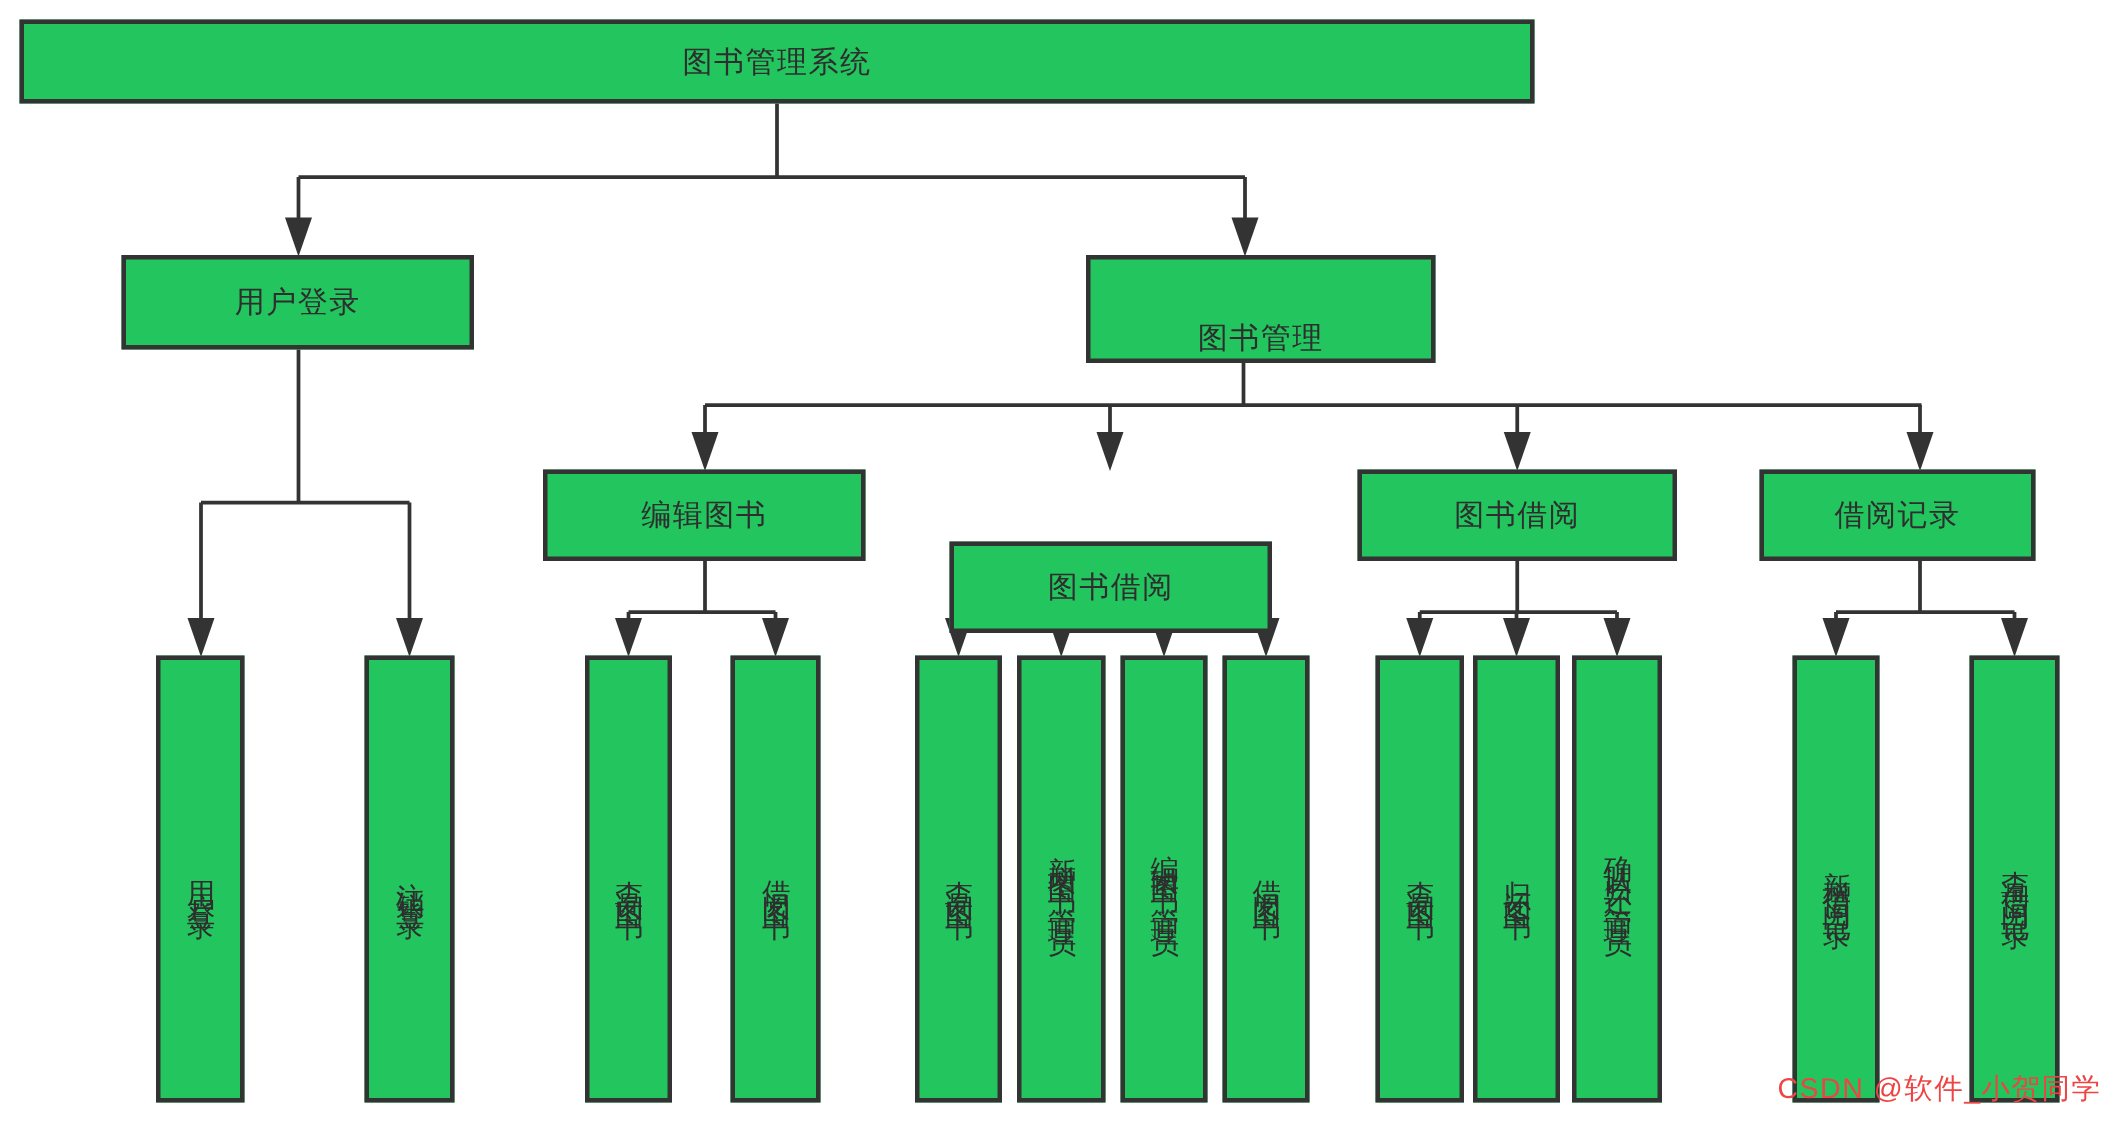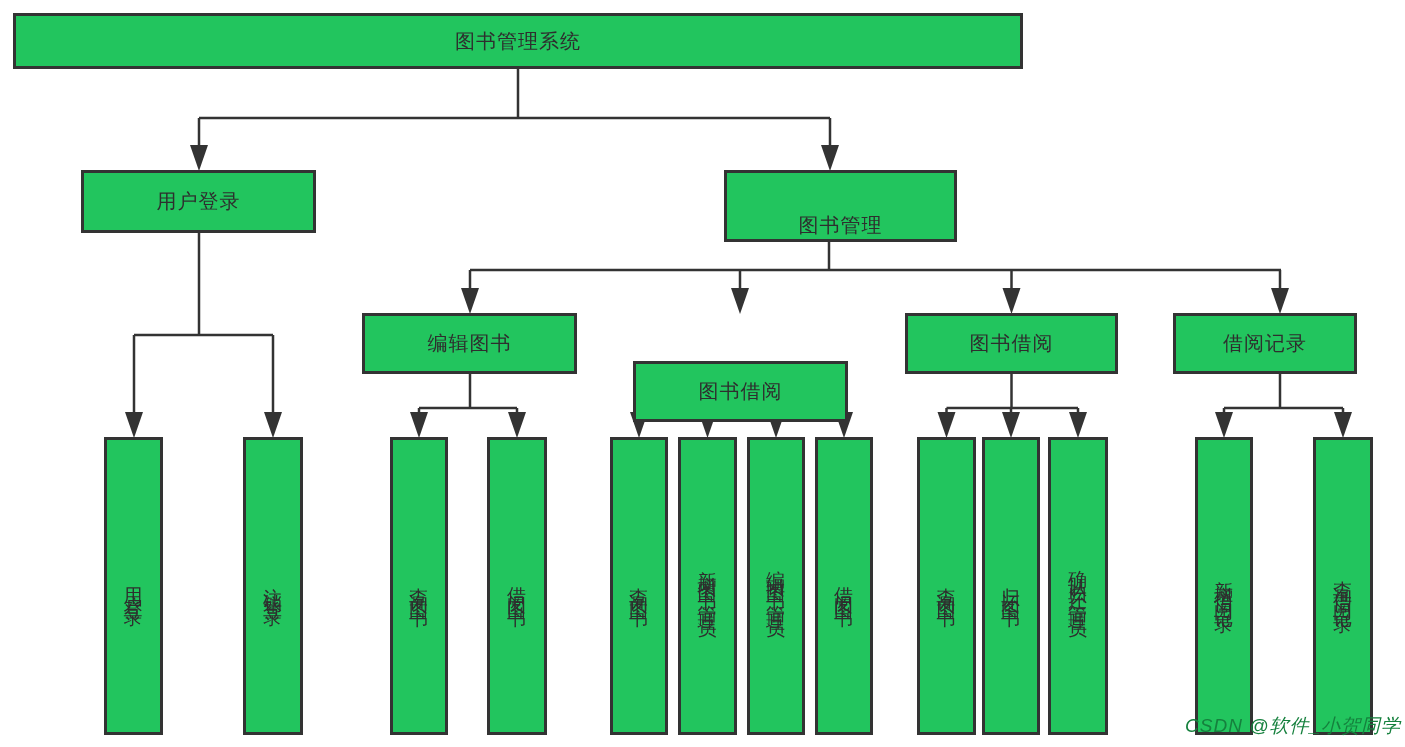--- a/index.html
+++ b/index.html
@@ -36,25 +36,24 @@
     writing-mode: vertical-rl;
     text-orientation: mixed;
     letter-spacing: 7px;
     line-height: 1;
     white-space: nowrap;
   }
   .watermark {
     position: absolute;
     right: 4px;
     bottom: 8px;
-    color: #15803d;
+    color: #ef4444;
     font-size: 19px;
     letter-spacing: 1px;
     z-index: 5;
-    font-style: italic;
   }
 </style>
 </head>
 <body>
 
 <div class="canvas">
 
   <svg class="connectors" width="1405" height="747" viewBox="0 0 1405 747">
     <g stroke="#333333" stroke-width="2.5" fill="none">
 

